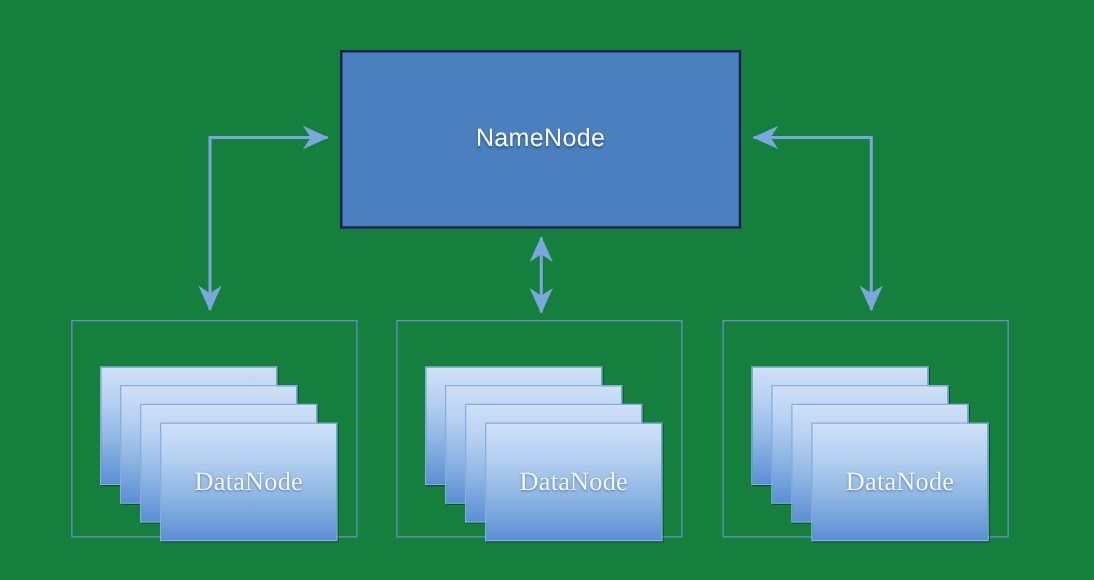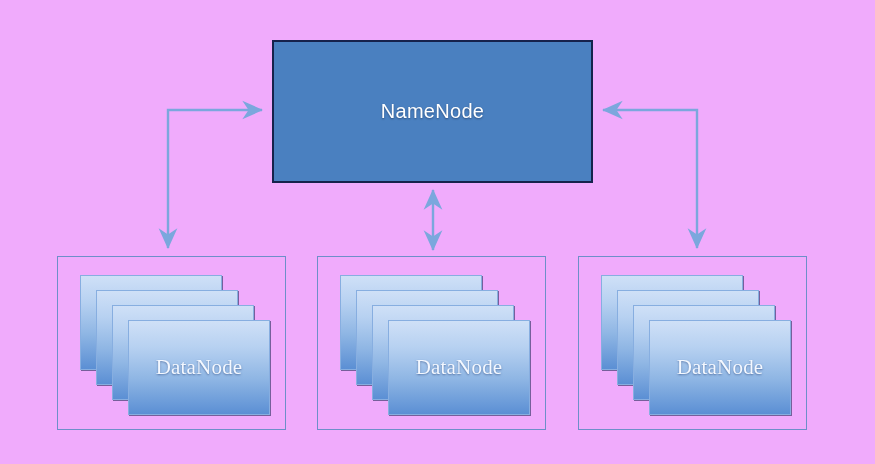--- a/index.html
+++ b/index.html
@@ -5,21 +5,21 @@
 <style>
   html, body {
     margin: 0;
     padding: 0;
     background: #1e2f5e;
   }
   #stage {
     position: relative;
     width: 875px;
     height: 464px;
-    background: #f0abfc;
+    background: #15803d;
     overflow: hidden;
     font-family: "Liberation Sans", sans-serif;
   }
 
   
   .namenode {
     position: absolute;
     left: 272px;
     top: 40px;
     width: 321px;
@@ -51,21 +51,21 @@
     box-sizing: border-box;
   }
   #dn-box-1 { left: 57px; }
   #dn-box-2 { left: 317px; }
   #dn-box-3 { left: 578px; }
 
   
   .dn-stack {
     position: absolute;
     left: 22px;
-    top: 18px;
+    top: 36px;
     width: 190px;
     height: 109px;
     border-radius: 26px;
   }
   .dn-card {
     position: absolute;
     width: 142px;
     height: 95px;
     background: linear-gradient(to bottom, #cfe0f7 0%, #b7d1f1 28%, #8fb6e4 62%, #5b8fd4 100%);
     border: 1px solid #87aee0;

